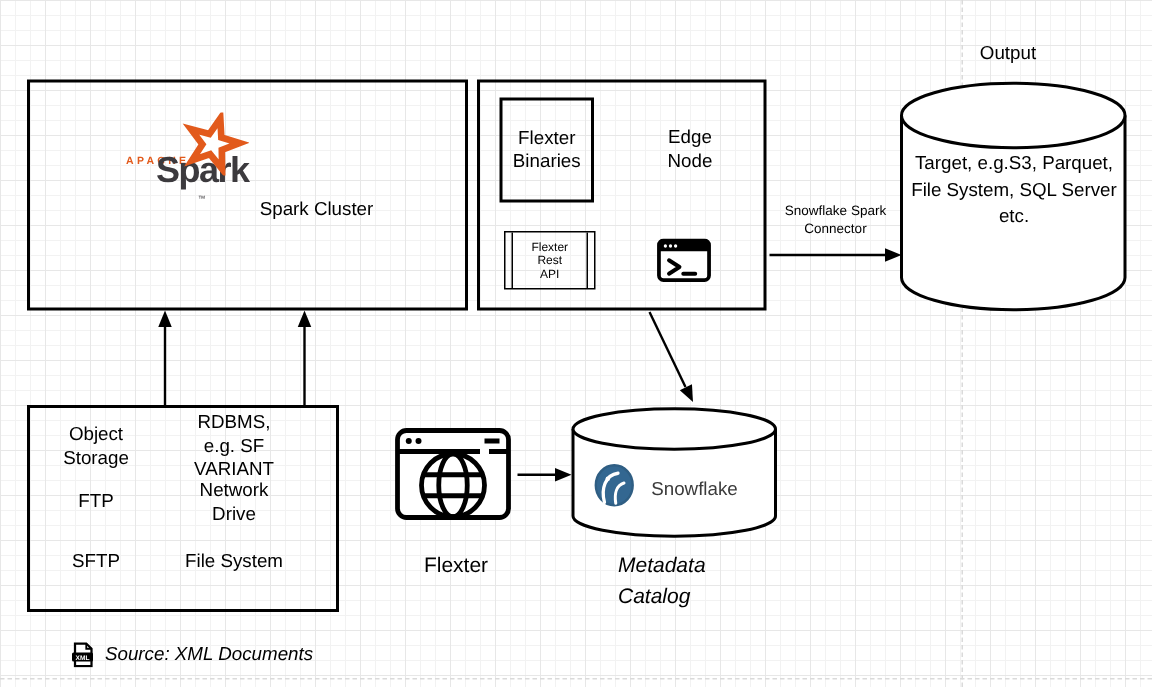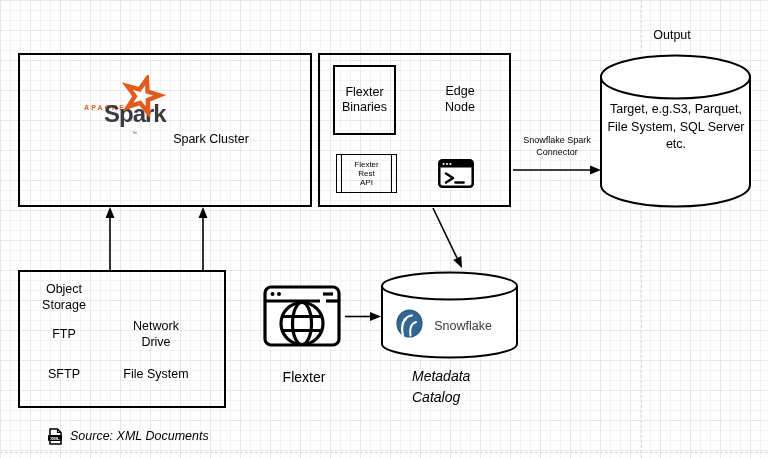--- a/index.html
+++ b/index.html
@@ -144,20 +144,22 @@
     <circle cx="9.2" cy="10.2" r="1.5" fill="#ffffff"></circle>
   </svg>
   <div class="ctr fs12" style="left:463px;top:327px;color:#3b3b3b;">Snowflake</div>
   <div class="mdlabel fs14" style="left:412px;top:366px;">Metadata
 Catalog</div>
 
   <div class="box" style="left:18px;top:270px;width:208px;height:138px;">
     <div class="cellwrap">
       <div class="ctr fs12" style="left:44px;top:26px;">Object
 Storage</div>
+      <div class="ctr fs12" style="left:136px;top:26px;">RDBMS, e.g. SF
+VARIANT</div>
       <div class="ctr fs12" style="left:44px;top:63px;">FTP</div>
       <div class="ctr fs12" style="left:136px;top:63px;">Network Drive</div>
       <div class="ctr fs12" style="left:44px;top:103px;">SFTP</div>
       <div class="ctr fs12" style="left:136px;top:103px;">File System</div>
     </div>
   </div>
 
   <svg class="absicon" style="left:47px;top:428px;" width="17" height="17" viewBox="0 0 17 17">
     <path d="M3,1 h7.5 l3.5,3.5 V16 H3 z" fill="#ffffff" stroke="#000" stroke-width="1.5"></path>
     <path d="M10.5,1 v3.5 h3.5" fill="none" stroke="#000" stroke-width="1.2"></path>

